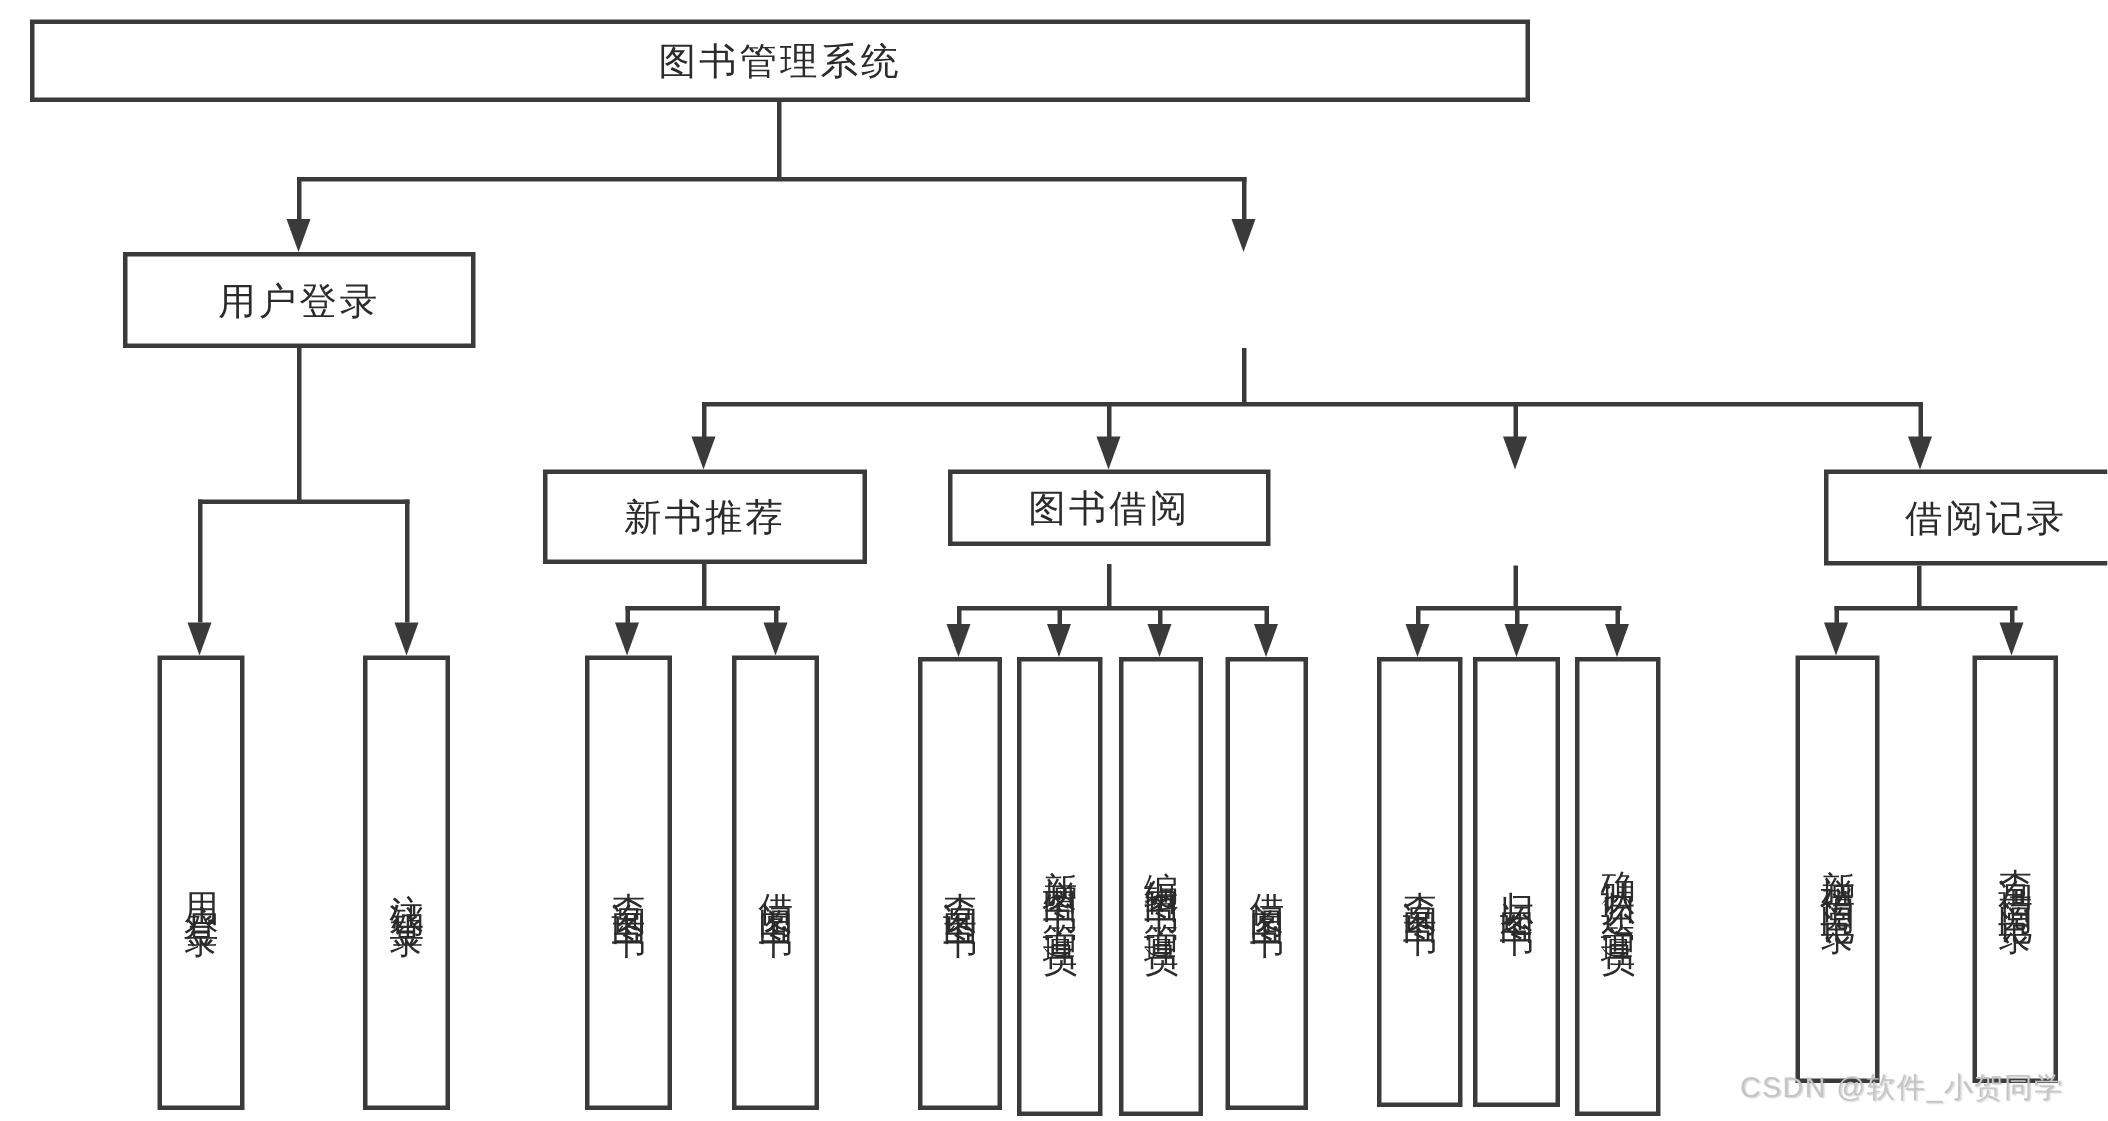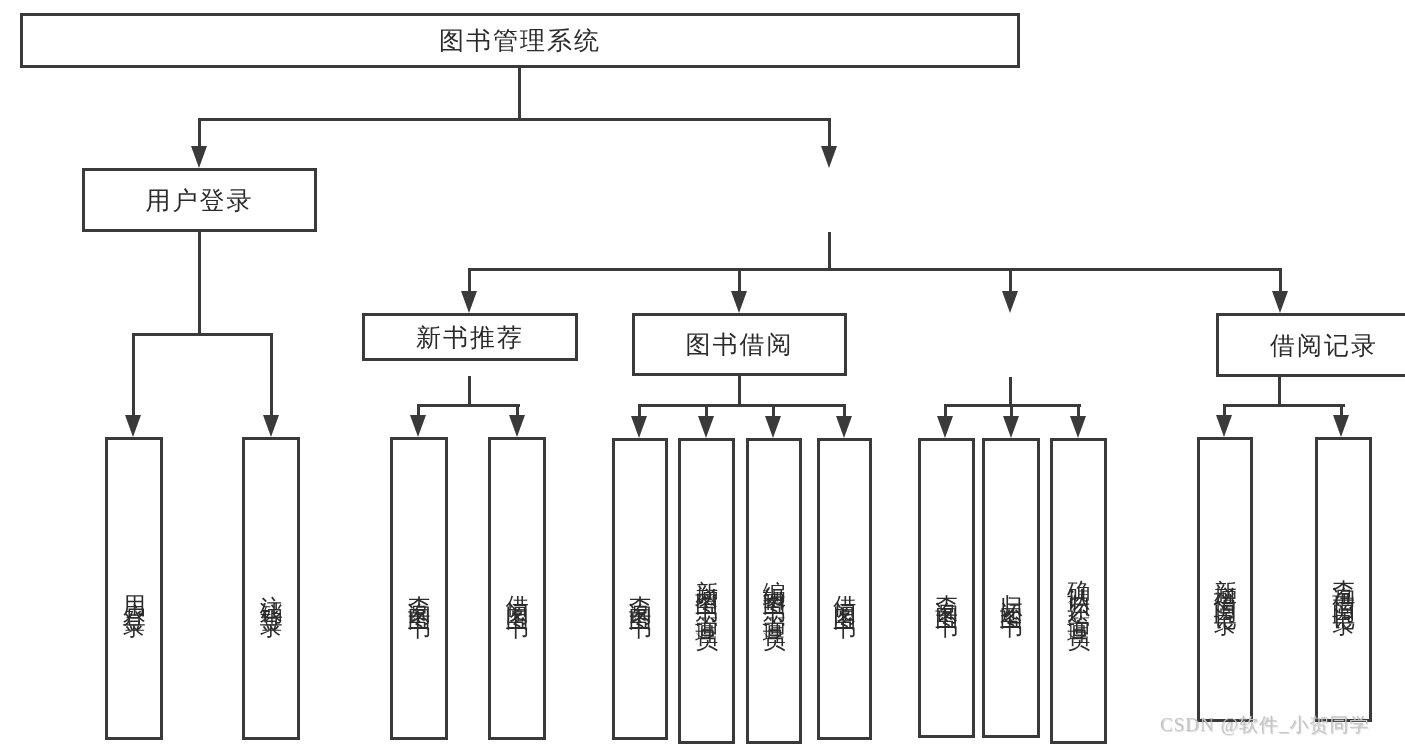--- a/index.html
+++ b/index.html
@@ -7,21 +7,21 @@
     --text: #2b2b2b;
     --wm: #c5c5c5;
     --bg: #ffffff;
   }
   html, body { margin: 0; padding: 0; background: var(--bg); }
   .canvas {
     position: relative;
     width: 1405px;
     height: 747px;
     background: var(--bg);
-    font-family: Liberation Serif, serif;
+    font-family: Liberation Sans, sans-serif;
     overflow: hidden;
   }
   .box {
     position: absolute;
     box-sizing: border-box;
     border: 3px solid var(--line);
     background: var(--bg);
     display: flex;
     align-items: center;
     justify-content: center;
@@ -123,22 +123,22 @@
   <div class="line" style="left:1223px;top:404px;width:122px;height:3px"></div>
   <div class="line" style="left:1223px;top:404px;width:3px;height:12px"></div>
   <div class="ah" style="left:1216px;top:415px"></div>
   <div class="line" style="left:1340px;top:404px;width:3px;height:12px"></div>
   <div class="ah" style="left:1333px;top:415px"></div>
 
   <div class="box" style="left:20px;top:13px;width:1000px;height:55px">图书管理系统</div>
 
   <div class="box" style="left:82px;top:168px;width:235px;height:64px">用户登录</div>
 
-  <div class="box" style="left:362px;top:313px;width:216px;height:48px">新书推荐</div>
-  <div class="box" style="left:632px;top:313px;width:215px;height:63px">图书借阅</div>
+  <div class="box" style="left:362px;top:313px;width:216px;height:63px">新书推荐</div>
+  <div class="box" style="left:632px;top:313px;width:215px;height:51px">图书借阅</div>
   <div class="box" style="left:1216px;top:313px;width:216px;height:64px">借阅记录</div>
 
   <div class="box vbox" style="left:105px;top:437px;width:58px;height:303px">用户登录</div>
   <div class="box vbox" style="left:242px;top:437px;width:58px;height:303px">注销登录</div>
 
   <div class="box vbox" style="left:390px;top:437px;width:58px;height:303px">查询图书</div>
   <div class="box vbox" style="left:488px;top:437px;width:58px;height:303px">借阅图书</div>
 
   <div class="box vbox" style="left:612px;top:438px;width:56px;height:302px">查询图书</div>
   <div class="box vbox" style="left:678px;top:438px;width:57px;height:306px">新增图书（管理员）</div>

